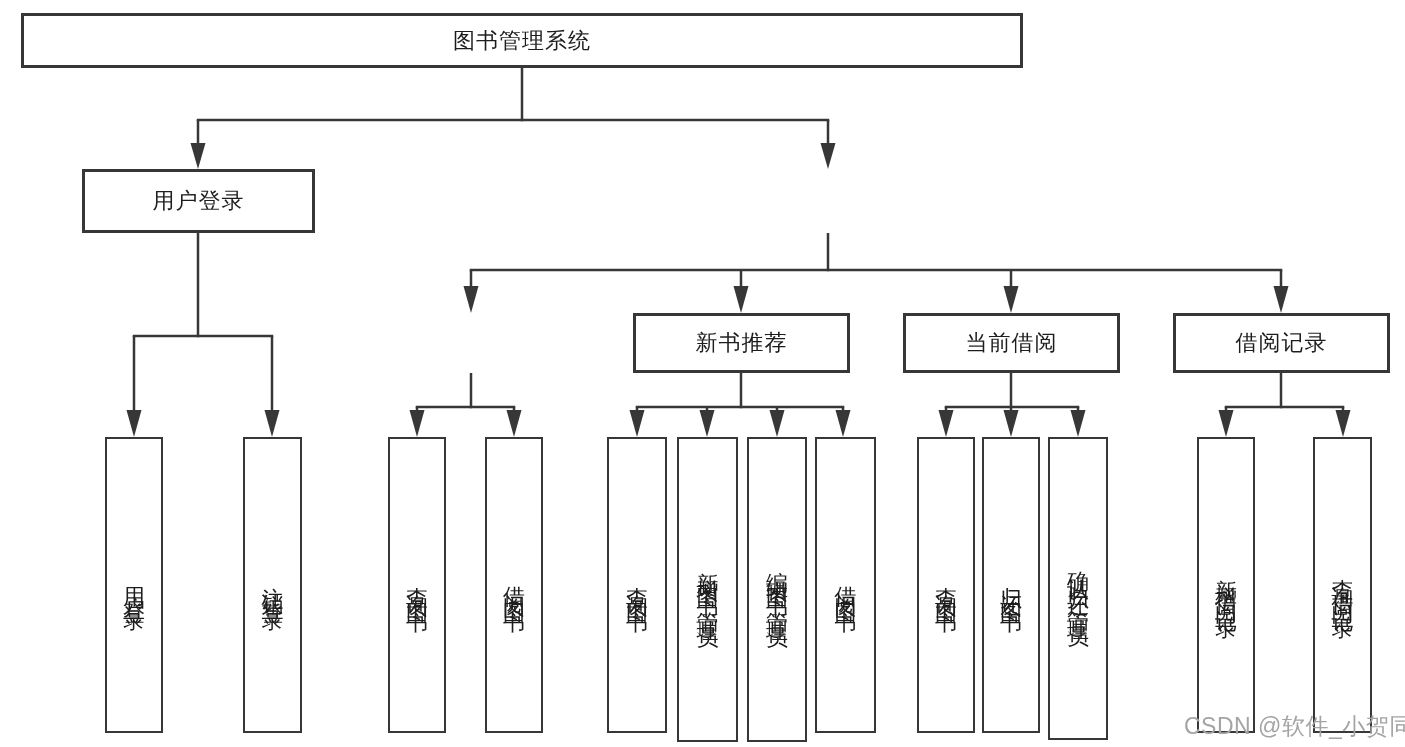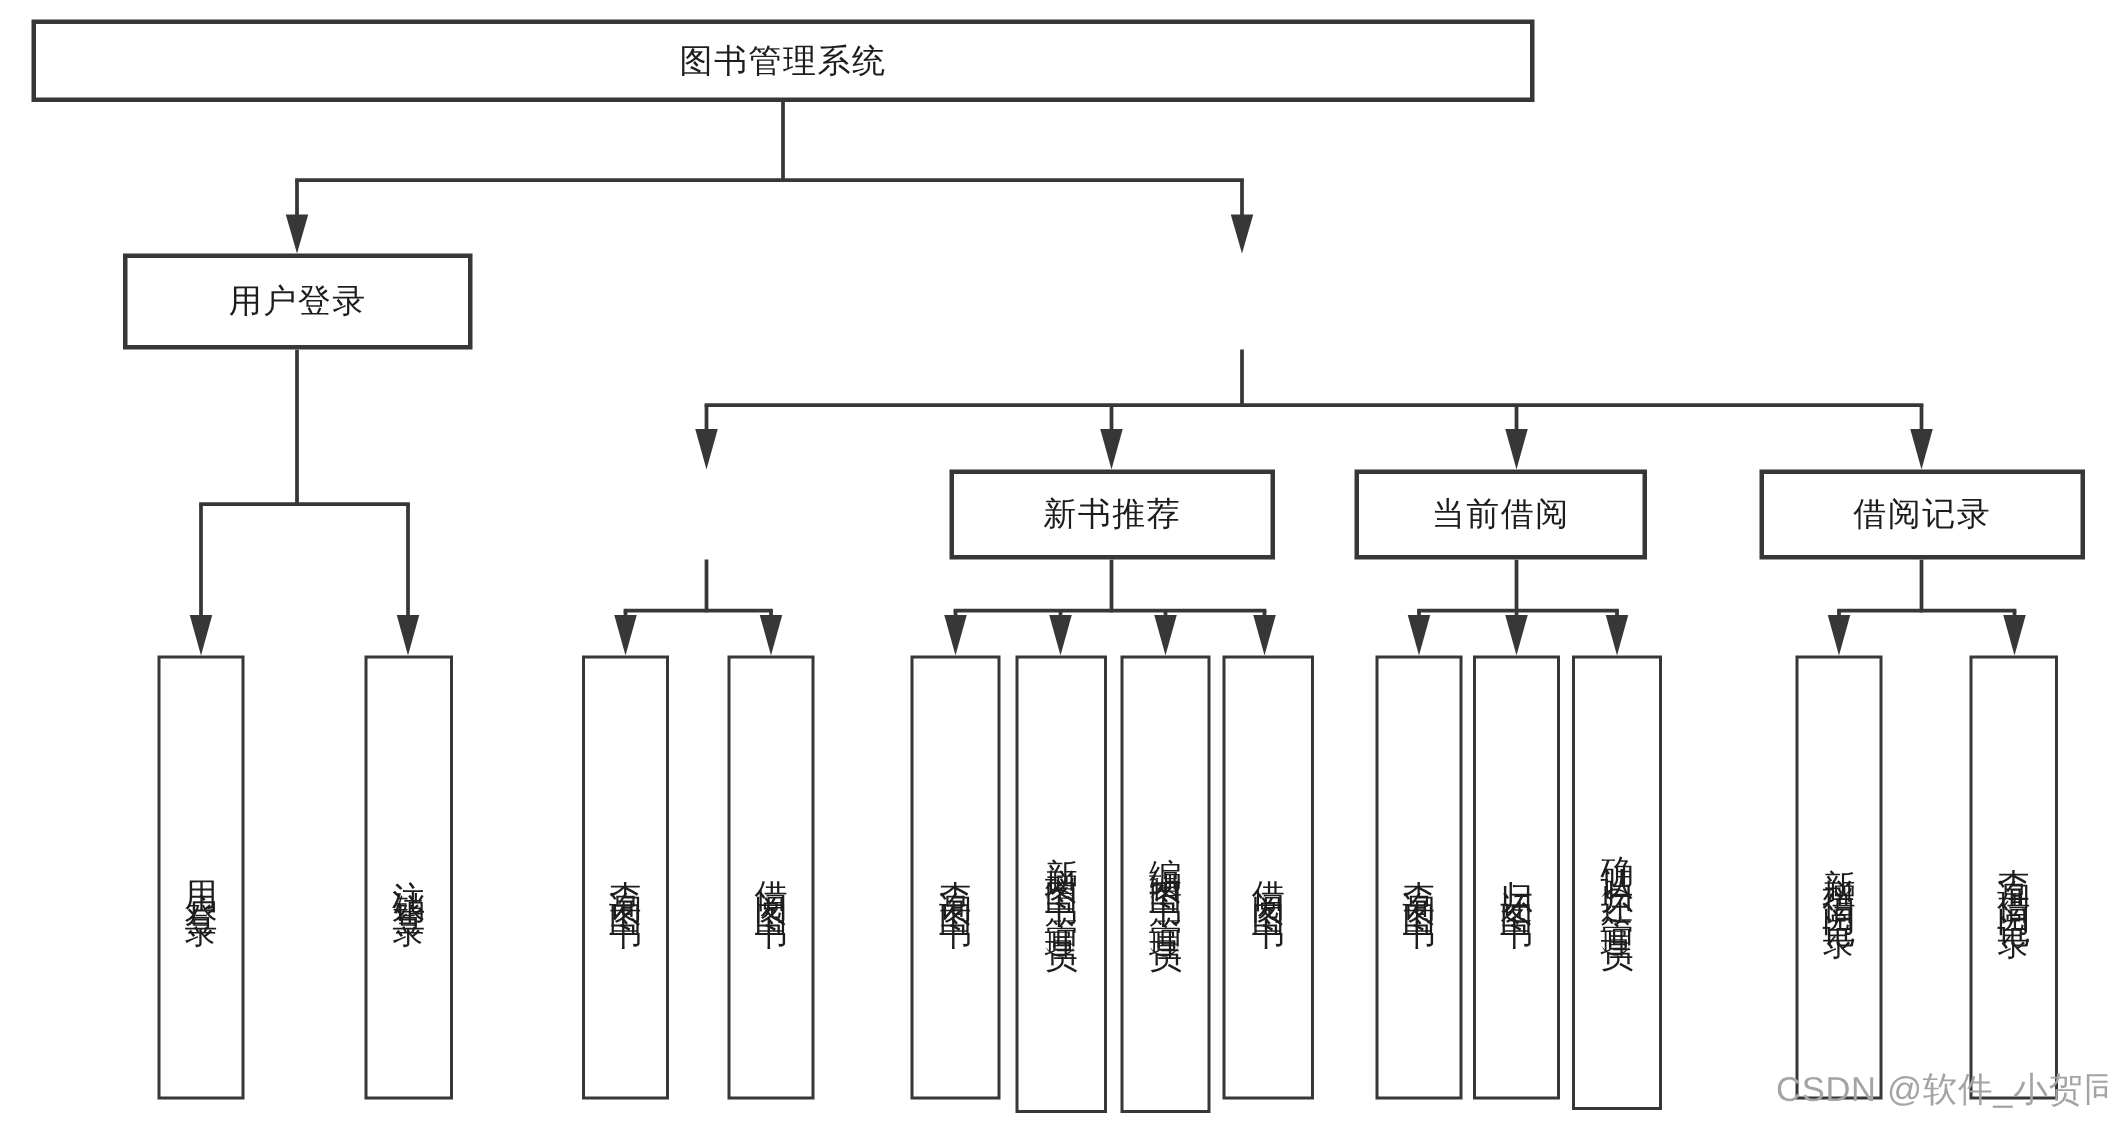--- a/index.html
+++ b/index.html
@@ -131,21 +131,21 @@
         <polygon points="1335.5,410 1350.5,410 1343,437" stroke="none"></polygon>
       </g>
     </g>
   </svg>
 
   <div class="node" style="left:21px;top:13px;width:1002px;height:55px">图书管理系统</div>
 
   <div class="node" style="left:82px;top:169px;width:233px;height:64px">用户登录</div>
 
   <div class="node" style="left:633px;top:313px;width:217px;height:60px">新书推荐</div>
-  <div class="node" style="left:903px;top:313px;width:195px;height:60px">当前借阅</div>
+  <div class="node" style="left:903px;top:313px;width:217px;height:60px">当前借阅</div>
   <div class="node" style="left:1173px;top:313px;width:217px;height:60px">借阅记录</div>
 
   <div class="node leaf" style="left:105px;top:437px;width:58px;height:296px">
     <span class="vlabel">用户登录</span>
   </div>
   <div class="node leaf" style="left:243px;top:437px;width:59px;height:296px">
     <span class="vlabel">注销登录</span>
   </div>
 
   <div class="node leaf" style="left:388px;top:437px;width:58px;height:296px">

